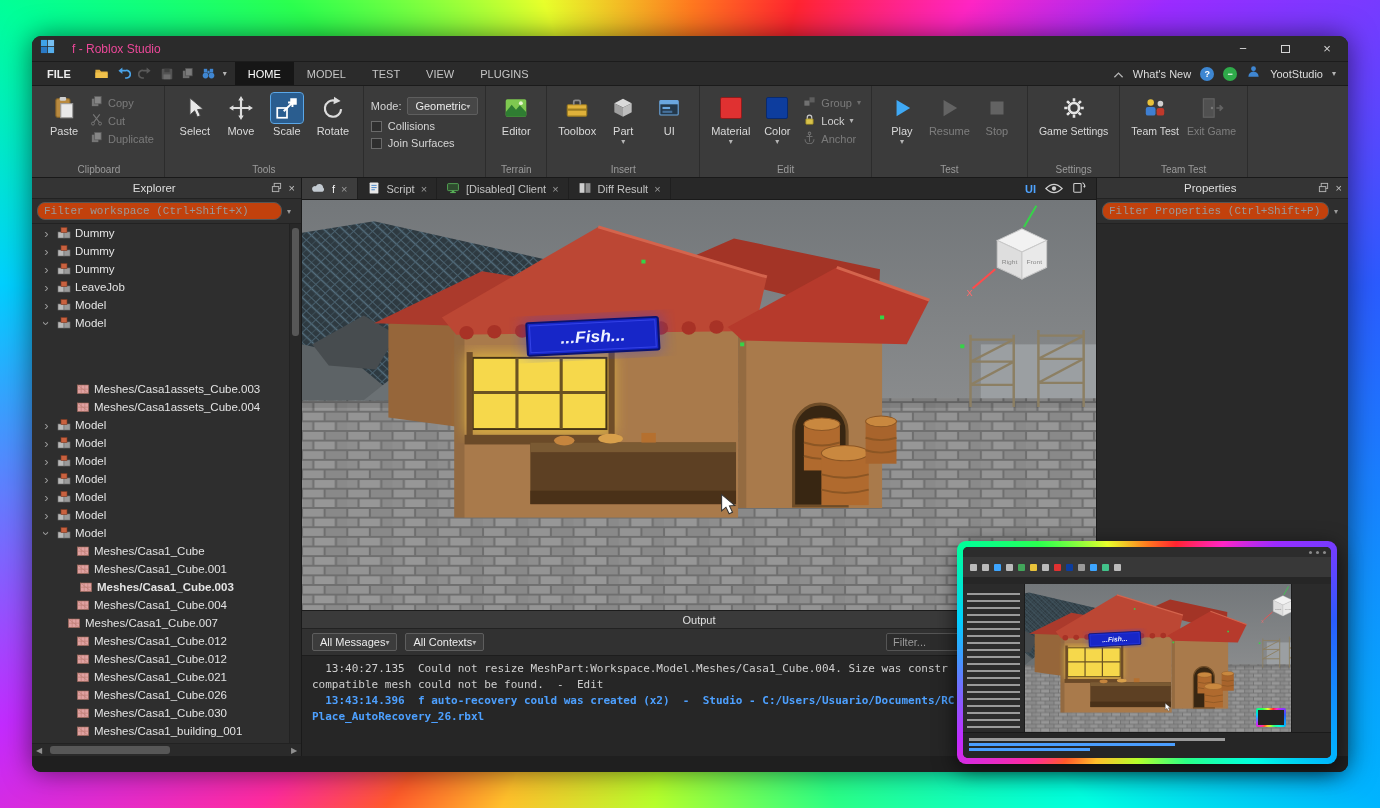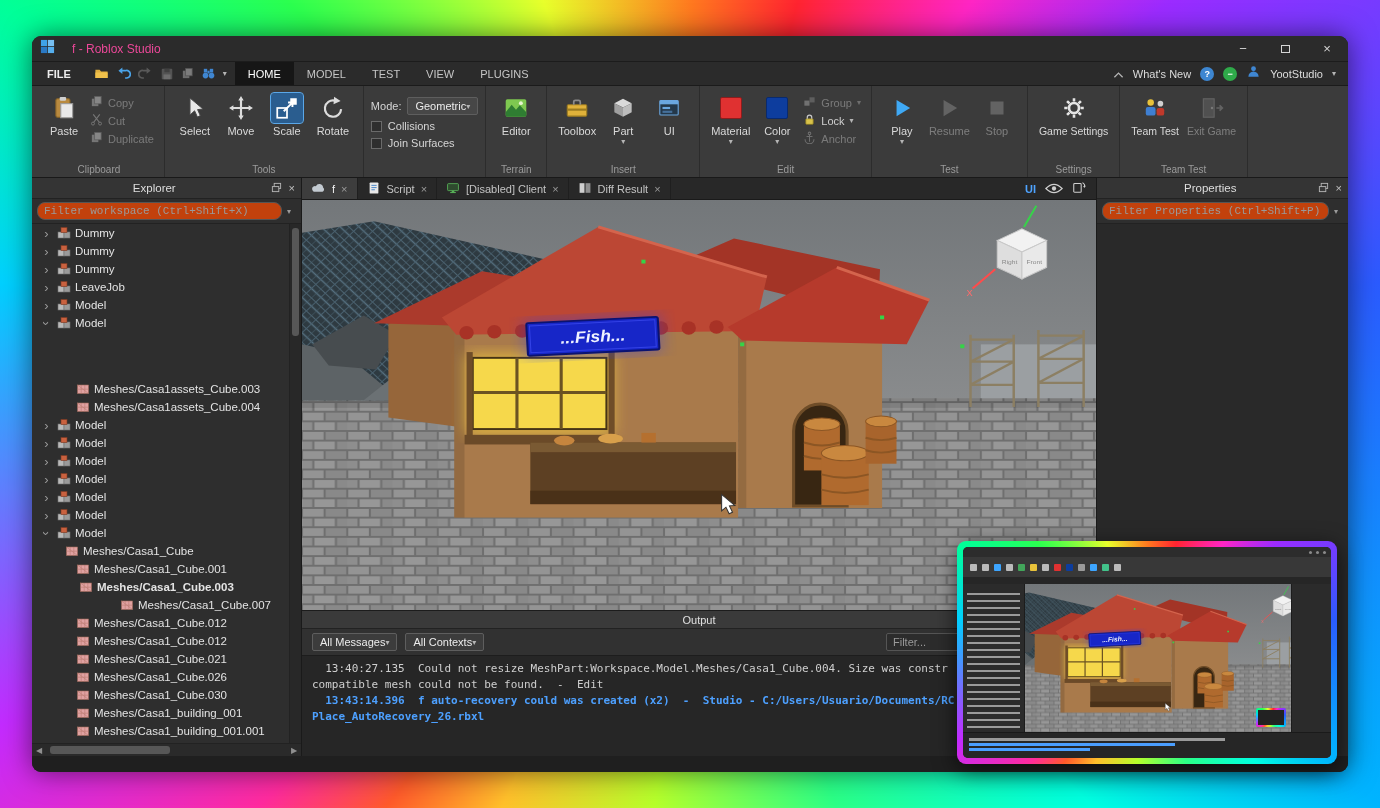--- a/index.html
+++ b/index.html
@@ -760,21 +760,21 @@
                 <span class="chev exp">›</span>
                 <span class="ticon">
                   <svg viewBox="0 0 14 14" width="14" height="14">
                     <rect x="1" y="6" width="6" height="6" fill="#b9b9b9" stroke="#6e6e6e" stroke-width=".6"></rect>
                     <rect x="7" y="6" width="6" height="6" fill="#9a9a9a" stroke="#6e6e6e" stroke-width=".6"></rect>
                     <rect x="4" y="1.5" width="6" height="5" fill="#c9613f" stroke="#7e3a22" stroke-width=".6"></rect>
                   </svg>
                 </span>
                 <span class="tlabel">Model</span>
               </div>
-              <div class="trow" style="padding-left: 16px;">
+              <div class="trow" style="padding-left: 27px;">
                 <span class="chev blank">›</span>
                 <span class="ticon">
                   <svg viewBox="0 0 14 14" width="14" height="14">
                     <rect x="1.5" y="3" width="11" height="8.5" fill="#e0a1a1" stroke="#a06a5a" stroke-width=".6"></rect>
                     <path d="M1.5 7.2 H12.5 M5.2 3 V11.5 M8.8 3 V11.5 M1.5 3 L12.5 11.5" stroke="#b5756a" stroke-width=".5" fill="none"></path>
                   </svg>
                 </span>
                 <span class="tlabel">Meshes/Casa1_Cube</span>
               </div>
               <div class="trow" style="padding-left: 27px;">
@@ -790,21 +790,31 @@
               <div class="trow" style="padding-left: 30px; font-weight: bold;">
                 <span class="chev blank">›</span>
                 <span class="ticon">
                   <svg viewBox="0 0 14 14" width="14" height="14">
                     <rect x="1.5" y="3" width="11" height="8.5" fill="#e0a1a1" stroke="#a06a5a" stroke-width=".6"></rect>
                     <path d="M1.5 7.2 H12.5 M5.2 3 V11.5 M8.8 3 V11.5 M1.5 3 L12.5 11.5" stroke="#b5756a" stroke-width=".5" fill="none"></path>
                   </svg>
                 </span>
                 <span class="tlabel">Meshes/Casa1_Cube.003</span>
               </div>
-              <div class="trow" style="padding-left: 41px; margin-left: 30px;">
+              <div class="trow" style="padding-left: 27px;">
+                <span class="chev blank">›</span>
+                <span class="ticon">
+                  <svg viewBox="0 0 14 14" width="14" height="14">
+                    <rect x="1.5" y="3" width="11" height="8.5" fill="#e0a1a1" stroke="#a06a5a" stroke-width=".6"></rect>
+                    <path d="M1.5 7.2 H12.5 M5.2 3 V11.5 M8.8 3 V11.5 M1.5 3 L12.5 11.5" stroke="#b5756a" stroke-width=".5" fill="none"></path>
+                  </svg>
+                </span>
+                <span class="tlabel">Meshes/Casa1_Cube.004</span>
+              </div>
+              <div class="trow" style="padding-left: 18px;">
                 <span class="chev blank">›</span>
                 <span class="ticon">
                   <svg viewBox="0 0 14 14" width="14" height="14">
                     <rect x="1.5" y="3" width="11" height="8.5" fill="#e0a1a1" stroke="#a06a5a" stroke-width=".6"></rect>
                     <path d="M1.5 7.2 H12.5 M5.2 3 V11.5 M8.8 3 V11.5 M1.5 3 L12.5 11.5" stroke="#b5756a" stroke-width=".5" fill="none"></path>
                   </svg>
                 </span>
                 <span class="tlabel">Meshes/Casa1_Cube.007</span>
               </div>
               <div class="trow" style="padding-left: 27px;">

